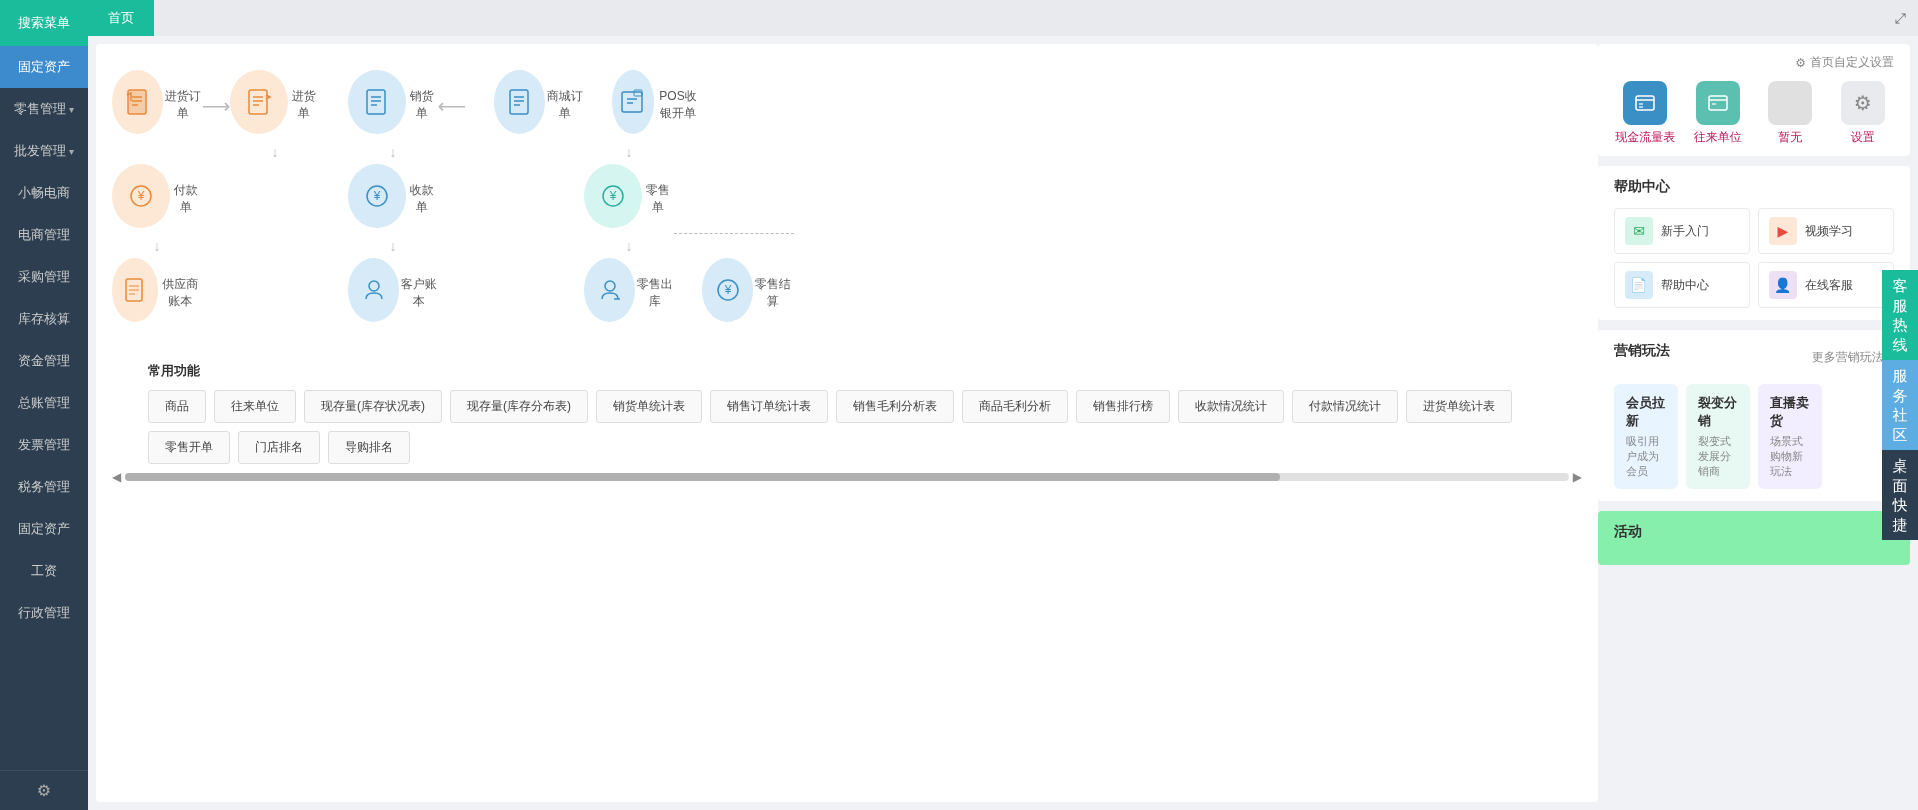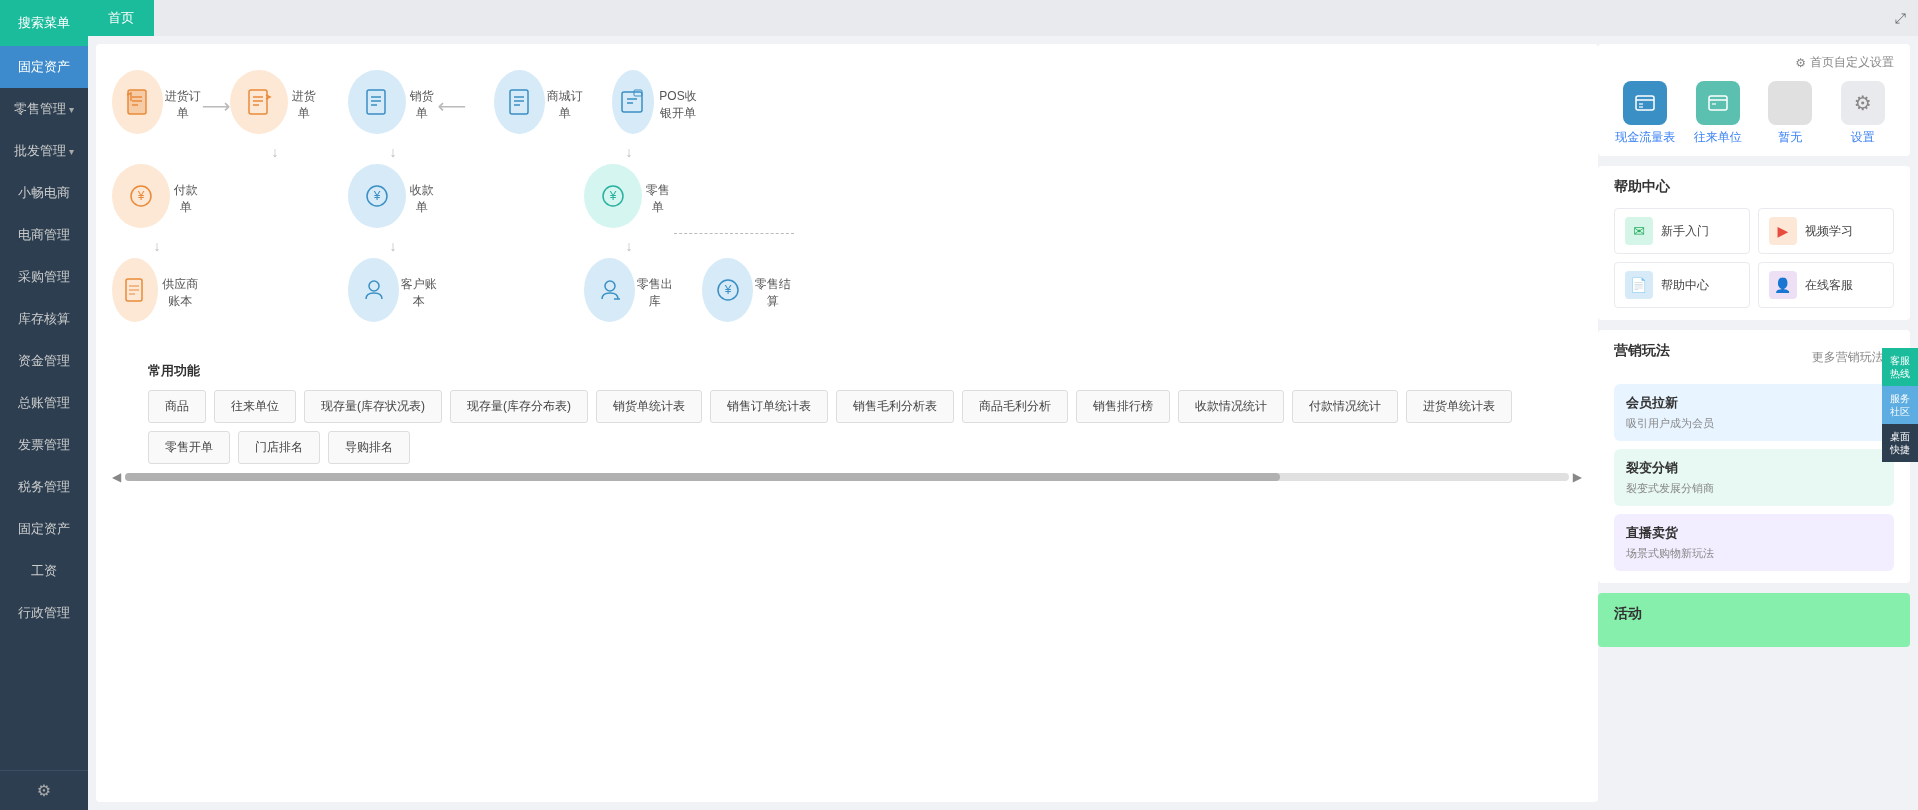--- a/index.html
+++ b/index.html
@@ -215,21 +215,21 @@
       display: flex;
       align-items: center;
       justify-content: center;
       font-size: 20px;
       margin-bottom: 4px;
     }
     .ql-icon.blue { background: #3a8fc4; color: #fff; }
     .ql-icon.teal { background: #5bc0b0; color: #fff; }
     .ql-icon.gray { background: #e0e0e0; color: #aaa; }
     .ql-icon.lg { background: #e8eaed; color: #888; }
-    .ql-label { font-size: 12px; color: #3b82f6; text-align: left; }
+    .ql-label { font-size: 12px; color: #be185d; text-align: left; }
 
     
     #help-center {
       background: #fff;
       border-radius: 4px;
       padding: 12px 16px;
     }
     .section-title { font-size: 14px; color: #333; font-weight: bold; margin-bottom: 12px; }
     .help-grid {
       display: grid;
@@ -270,21 +270,21 @@
     }
     .marketing-header {
       display: flex;
       justify-content: space-between;
       align-items: center;
       margin-bottom: 12px;
     }
     .more-link { font-size: 12px; color: #888; cursor: pointer; }
     .marketing-grid {
       display: grid;
-      grid-template-columns: 1fr;
+      grid-template-columns: 1fr 1fr 1fr 1fr;
       gap: 8px;
     }
     .marketing-item {
       background: #f0f7ff;
       border-radius: 6px;
       padding: 10px 12px;
       cursor: pointer;
     }
     .marketing-item.green-bg { background: #e8f8f2; }
     .marketing-item.purple-bg { background: #f3eeff; }
@@ -306,21 +306,21 @@
       top: 50%;
       transform: translateY(-50%);
       display: flex;
       flex-direction: column;
       z-index: 100;
     }
     .float-btn {
       width: 36px;
       padding: 6px 4px;
       text-align: center;
-      font-size: 10px;
+      font-size: 15px;
       color: #fff;
       cursor: pointer;
       line-height: 1.3;
     }
     .float-btn.teal { background: #1abc9c; }
     .float-btn.blue { background: #5dade2; }
     .float-btn.dark { background: #2c3e50; }
     .flow-main-row {
       display: flex;
       align-items: flex-end;

